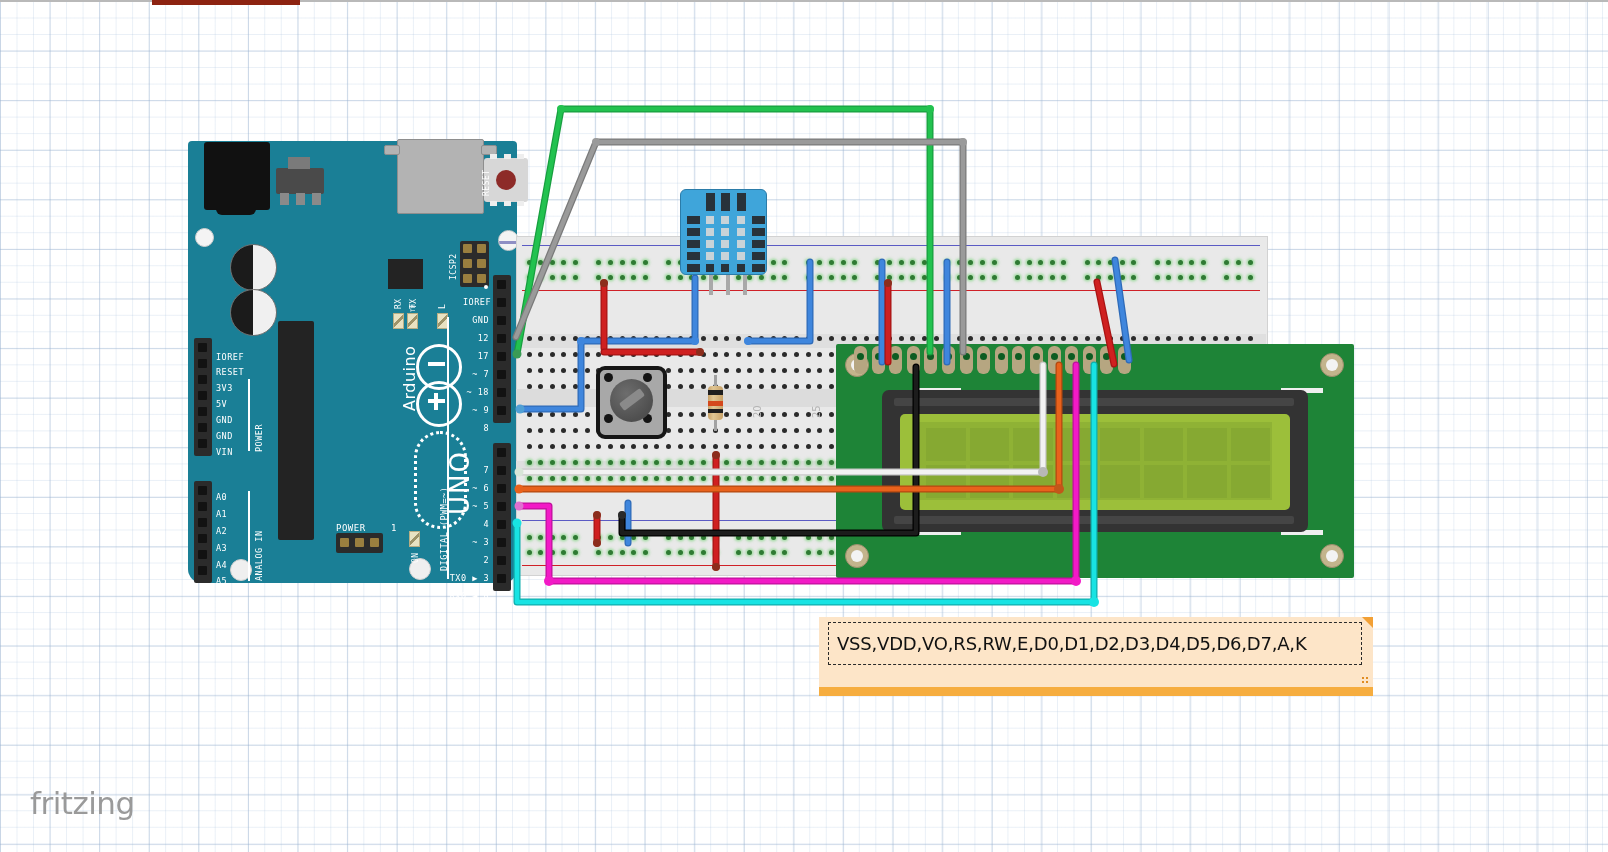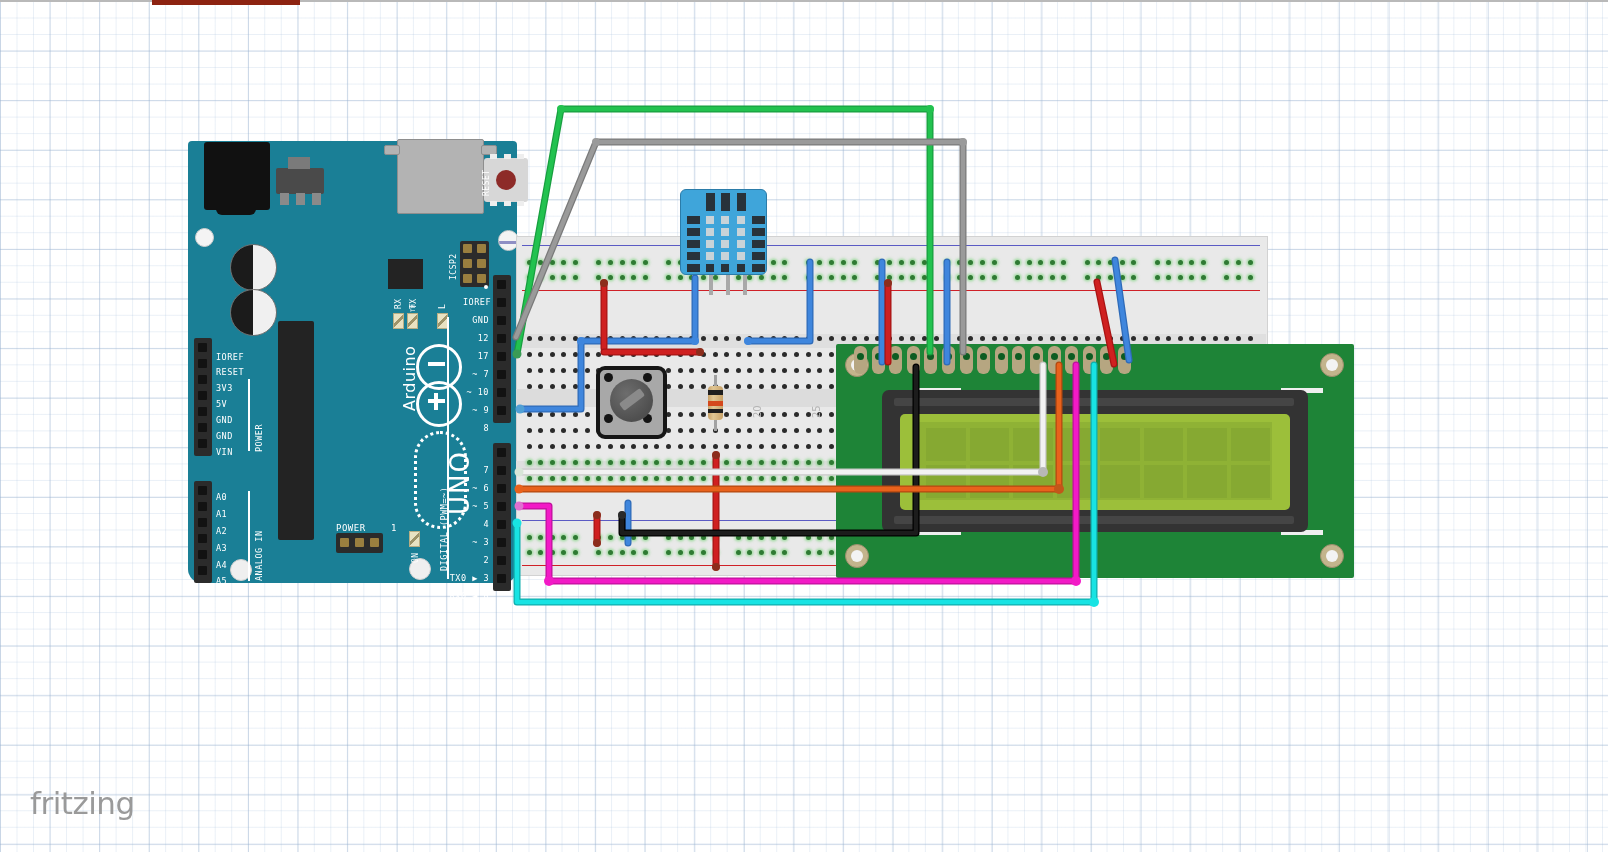--- a/index.html
+++ b/index.html
@@ -266,21 +266,21 @@
       <div class="hpin" style="left:4px;top:77px;"></div>
       <div class="hpin" style="left:4px;top:95px;"></div>
       <div class="hpin" style="left:4px;top:113px;"></div>
       <div class="hpin" style="left:4px;top:131px;"></div>
     </div>
     <div class="silk" style="left:275px;top:157px;text-align:right;width:26px;">IOREF</div>
     <div class="silk" style="left:275px;top:175px;text-align:right;width:26px;">GND</div>
     <div class="silk" style="left:275px;top:193px;text-align:right;width:26px;">12</div>
     <div class="silk" style="left:275px;top:211px;text-align:right;width:26px;">17</div>
     <div class="silk" style="left:268px;top:229px;text-align:right;width:33px;">~ 7</div>
-    <div class="silk" style="left:268px;top:247px;text-align:right;width:33px;">~ 10</div>
+    <div class="silk" style="left:268px;top:247px;text-align:right;width:33px;">~ 18</div>
     <div class="silk" style="left:268px;top:265px;text-align:right;width:33px;">~ 9</div>
     <div class="silk" style="left:275px;top:283px;text-align:right;width:26px;">8</div>
 
     <div class="hdr" style="left:305px;top:302px;width:18px;height:148px;">
       <div class="hpin" style="left:4px;top:5px;"></div>
       <div class="hpin" style="left:4px;top:23px;"></div>
       <div class="hpin" style="left:4px;top:41px;"></div>
       <div class="hpin" style="left:4px;top:59px;"></div>
       <div class="hpin" style="left:4px;top:77px;"></div>
       <div class="hpin" style="left:4px;top:95px;"></div>
@@ -1340,16 +1340,30 @@
       <circle cx="700" cy="352" r="4" fill="#8c2d1c"></circle>
       <circle cx="888" cy="283" r="4" fill="#8c2d1c"></circle>
       <circle cx="716" cy="455" r="4" fill="#8c2d1c"></circle>
       <circle cx="716" cy="567" r="4" fill="#8c2d1c"></circle>
       <circle cx="597" cy="515" r="4" fill="#8c2d1c"></circle>
       <circle cx="597" cy="543" r="4" fill="#8c2d1c"></circle>
       <circle cx="622" cy="515" r="4" fill="#2a2a2a"></circle>
     </g>
   </svg>
 
+  <div class="abs" id="note">
+    <div class="note-body"></div>
+    <div class="note-bottom"></div>
+    <div class="note-corner"></div>
+    <div class="note-text-box">
+      <span class="note-text">VSS,VDD,VO,RS,RW,E,D0,D1,D2,D3,D4,D5,D6,D7,A,K</span>
+    </div>
+    <div class="note-grip">
+      <span style="left:0;top:0;"></span>
+        <span style="left:4px;top:0;"></span>
+      <span style="left:0;top:4px;"></span>
+        <span style="left:4px;top:4px;"></span>
+    </div>
+  </div>
 
   <div class="abs" id="fz">fritzing</div>
 
 </div>
 
 </body></html>

